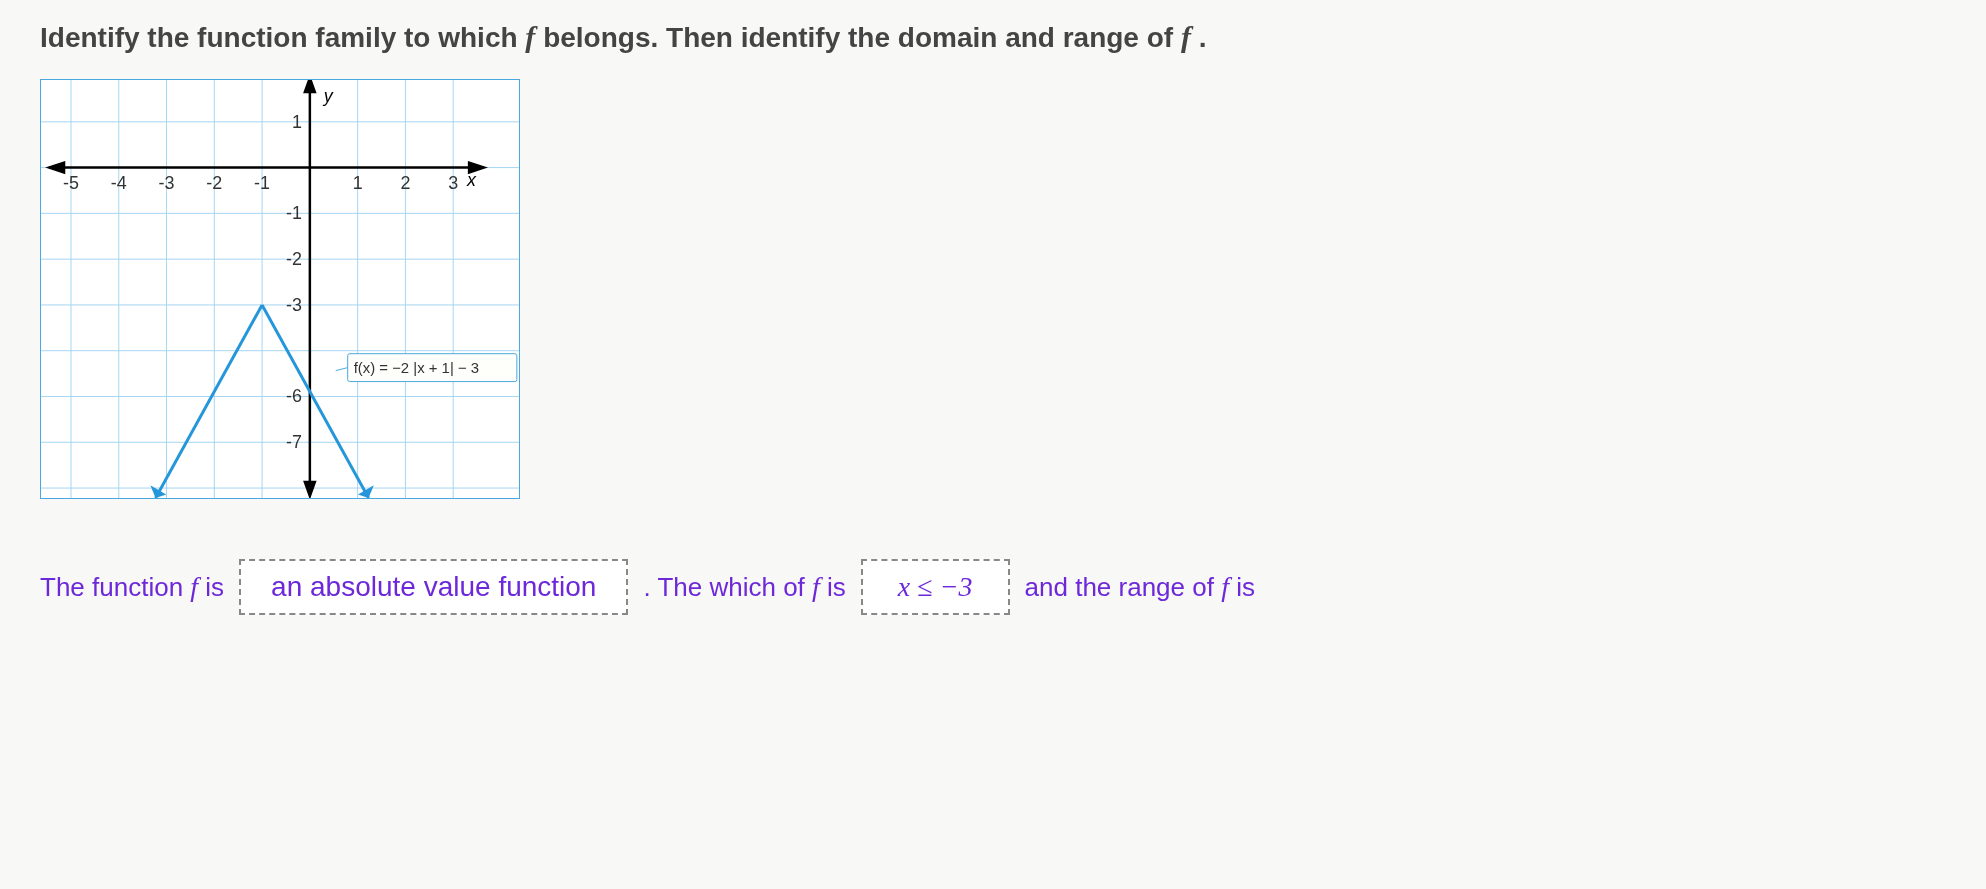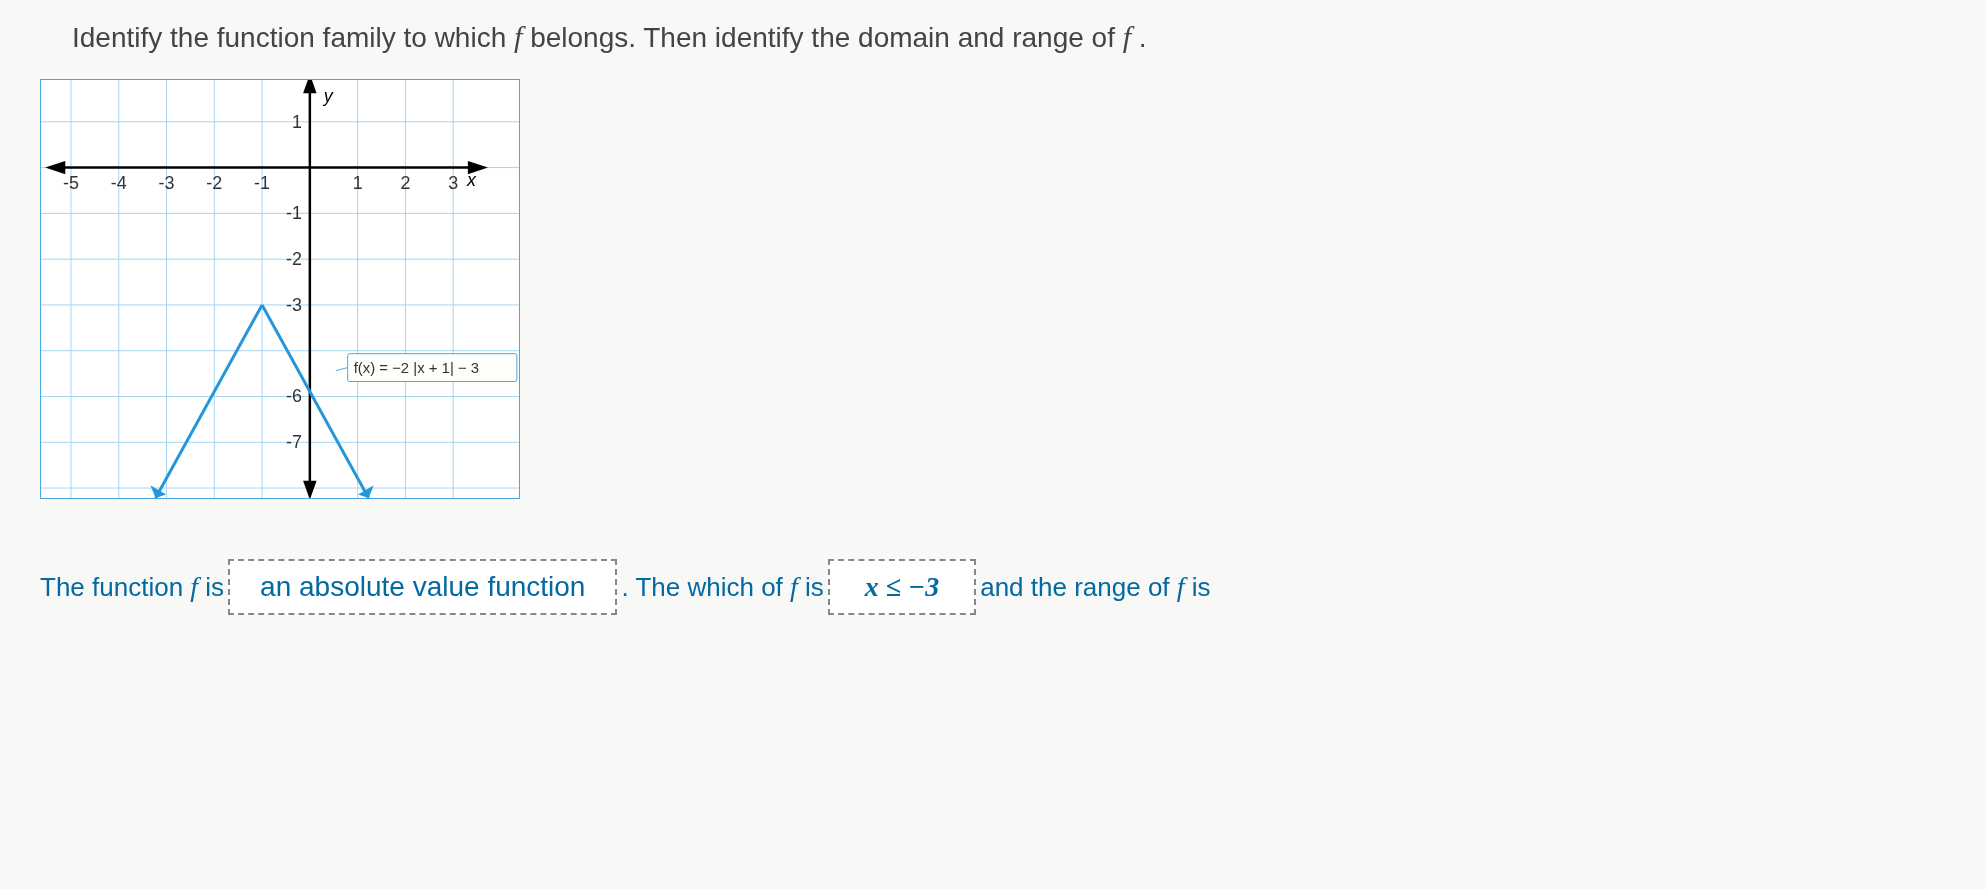--- a/index.html
+++ b/index.html
@@ -10,22 +10,21 @@
     body {
       font-family: Arial, sans-serif;
       background: #f8f8f6;
       padding: 20px 40px;
       color: #333;
     }
     .question-text {
       font-size: 28px;
       color: #444;
       margin-bottom: 25px;
-      font-weight: 400;
-      margin-left: 32px;
+      font-weight: 700;
     }
     .question-text .math-f {
       font-family: 'Times New Roman', serif;
       font-style: italic;
       font-size: 30px;
     }
     .graph-container {
       width: 480px;
       height: 420px;
       background: #fff;
@@ -33,43 +32,42 @@
       position: relative;
       margin-bottom: 60px;
     }
     .graph-svg {
       width: 100%;
       height: 100%;
     }
     .answer-row {
       display: flex;
       align-items: center;
-      gap: 4px;
+      gap: 15px;
       font-size: 26px;
-      color: #0369a1;
+      color: #6d28d9;
     }
     .answer-row .math-f {
       font-family: 'Times New Roman', serif;
       font-style: italic;
       font-size: 28px;
     }
     .answer-box {
       border: 2px dashed #888;
       padding: 10px 30px;
       background: #fff;
       font-size: 28px;
       text-align: center;
     }
     .answer-box.narrow {
       padding: 10px 35px;
     }
     .math-expr {
       font-family: 'Times New Roman', serif;
       font-style: italic;
-      font-weight: bold;
     }
     .equation-box {
       fill: #fefefa;
       stroke: #4aa8e0;
       stroke-width: 1;
     }
   </style>
 </head>
 <body>
 

